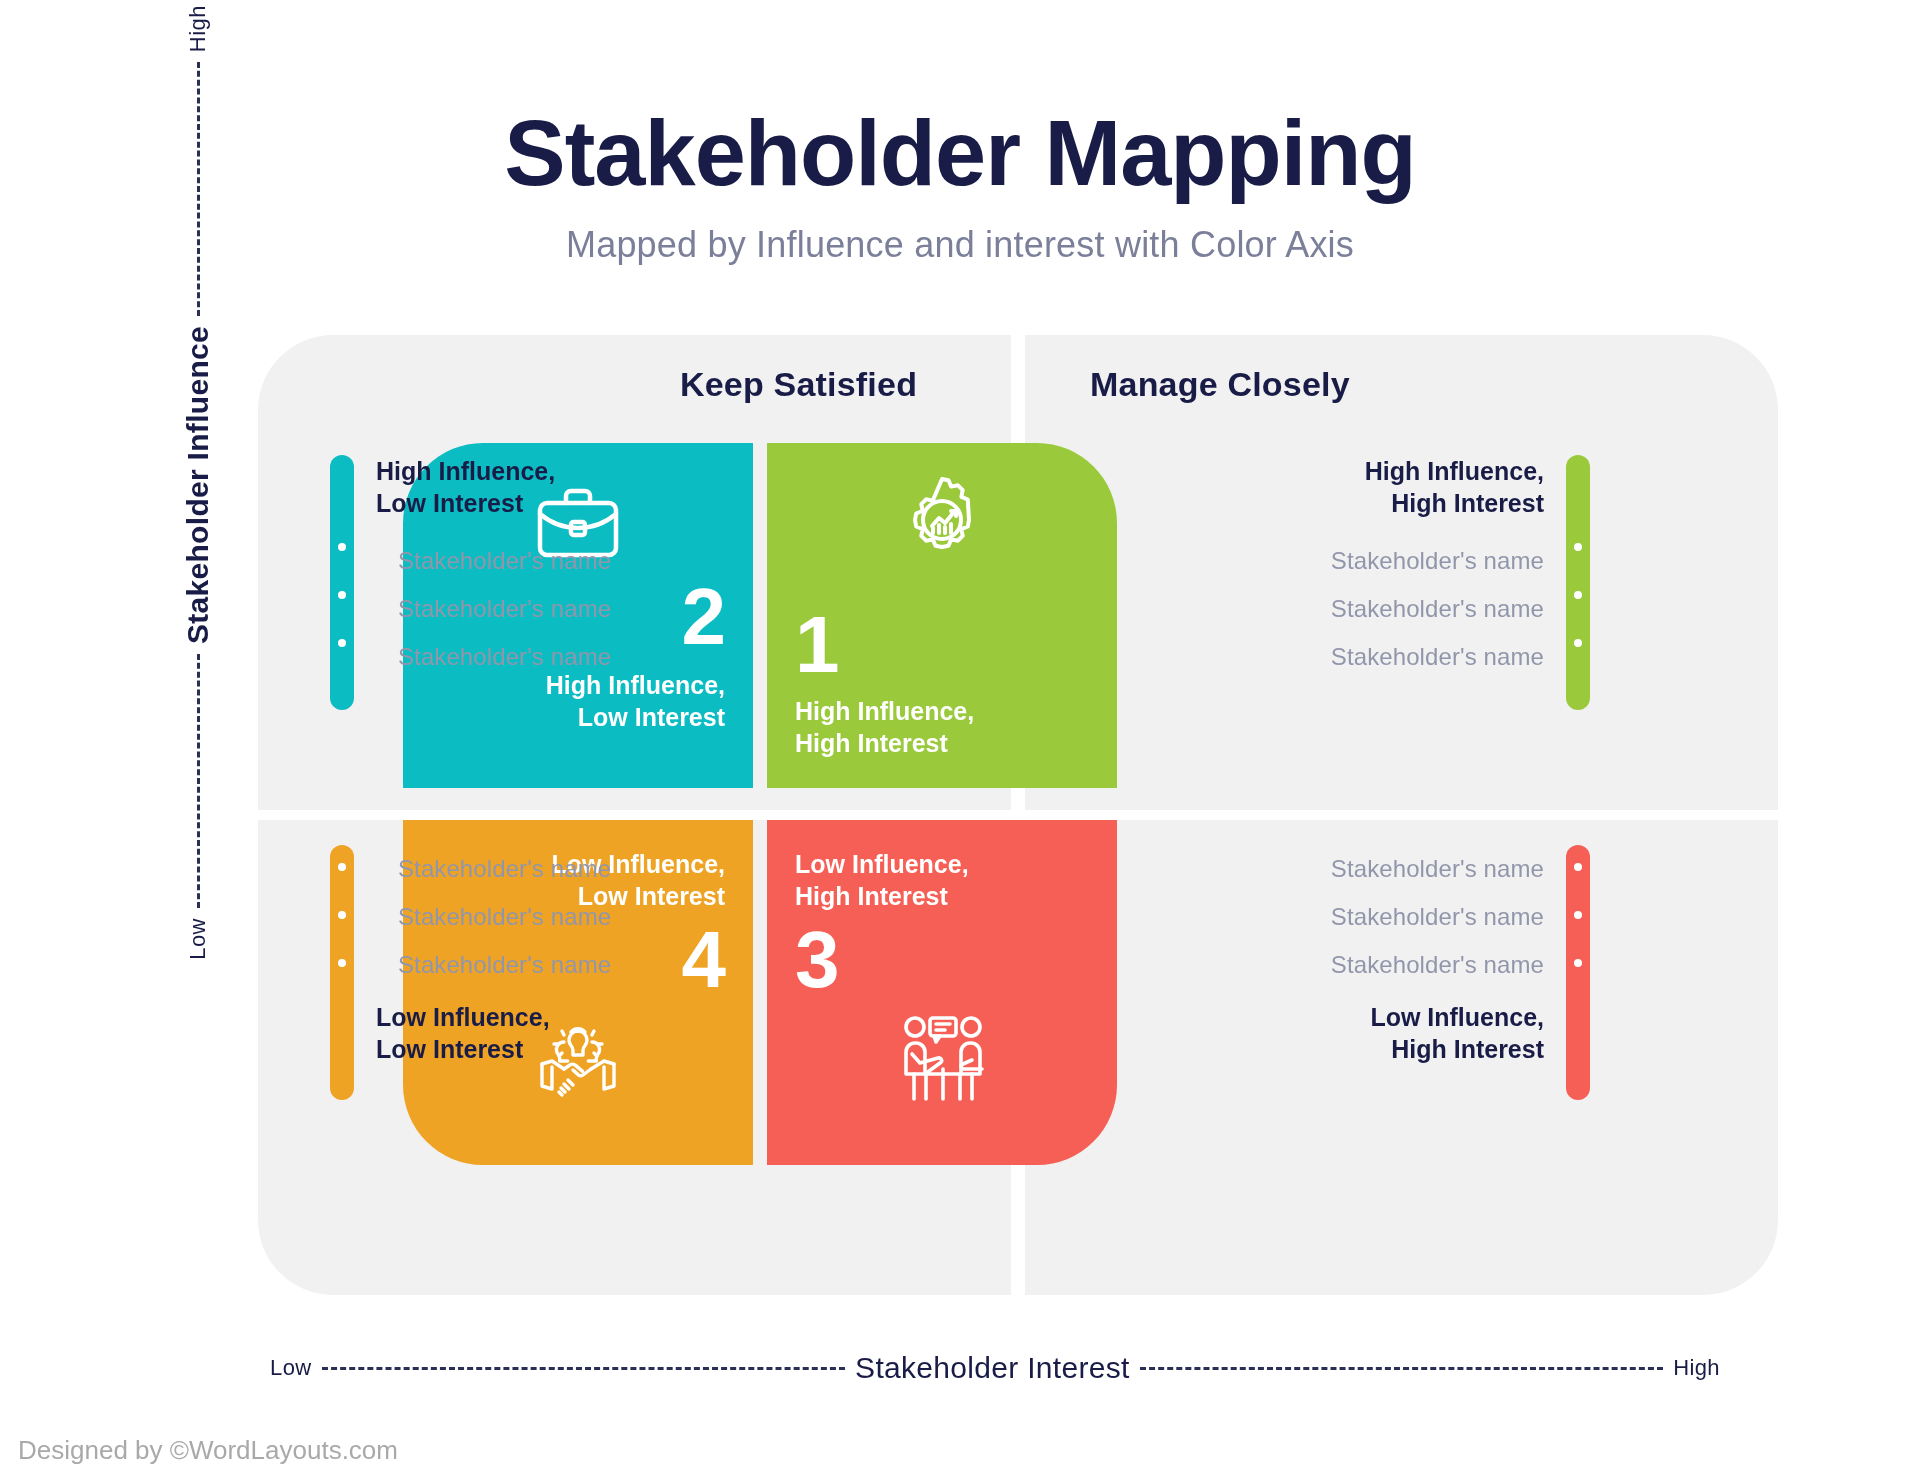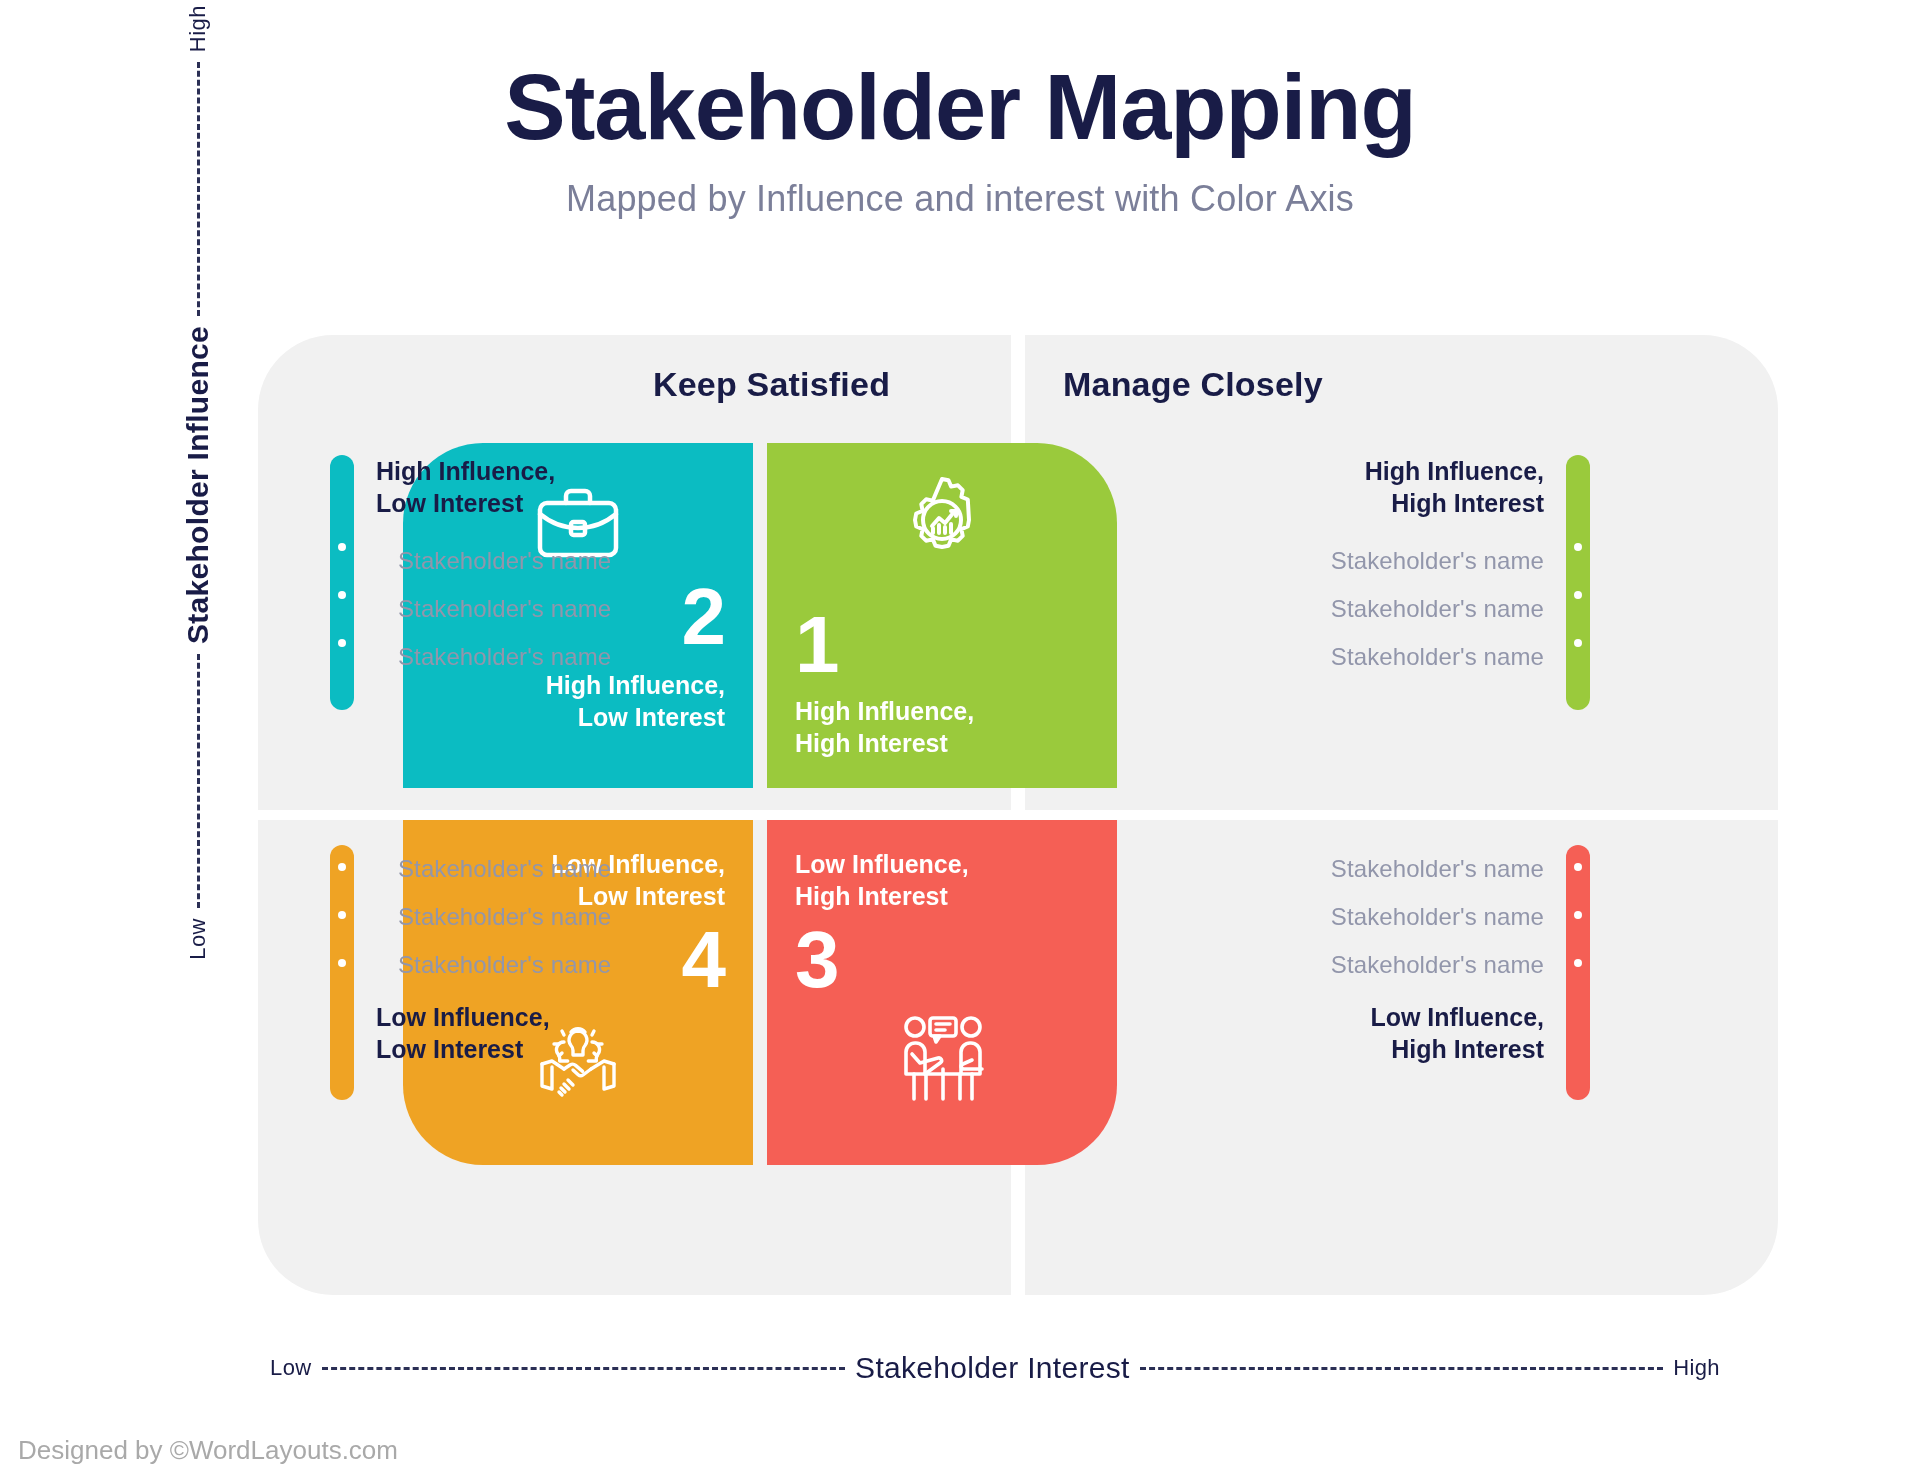--- a/index.html
+++ b/index.html
@@ -4,21 +4,21 @@
 <style>
   html,body{margin:0;padding:0;}
   body{
     width:1920px;height:1484px;
     background:#ffffff;
     font-family:"Liberation Sans", sans-serif;
     overflow:hidden;
     position:relative;
   }
   
-  .header{ text-align:center; padding-top:59px; }
+  .header{ text-align:center; padding-top:80px;margin-top:25px; }
   .title{
     font-size:92px;
     font-weight:bold;
     color:#191c47;
     letter-spacing:-1px;
     line-height:1.05;
     margin:0;
   }
   .subtitle{
     font-size:36px;
@@ -169,21 +169,21 @@
     letter-spacing:0.1px;
     margin-left:22px;
   }
   .names{ display:flex; flex-direction:column; }
   .names .sname{ height:48px; display:flex; align-items:center; }
 
   
   .cap{
     position:absolute;
     font-size:34px; font-weight:bold; color:#191c47;
-    letter-spacing:0.2px; white-space:nowrap;
+    letter-spacing:0.2px; white-space:nowrap;margin-left:27px;
   }
   .cap-ks{ left:653px;  top:30px;  }
   .cap-mc{ left:1063px; top:30px;  }
 
   
   .footer{
     position:absolute;
     left:18px; bottom:18px;
     font-size:26px; color:#a9a9a9;
   }

